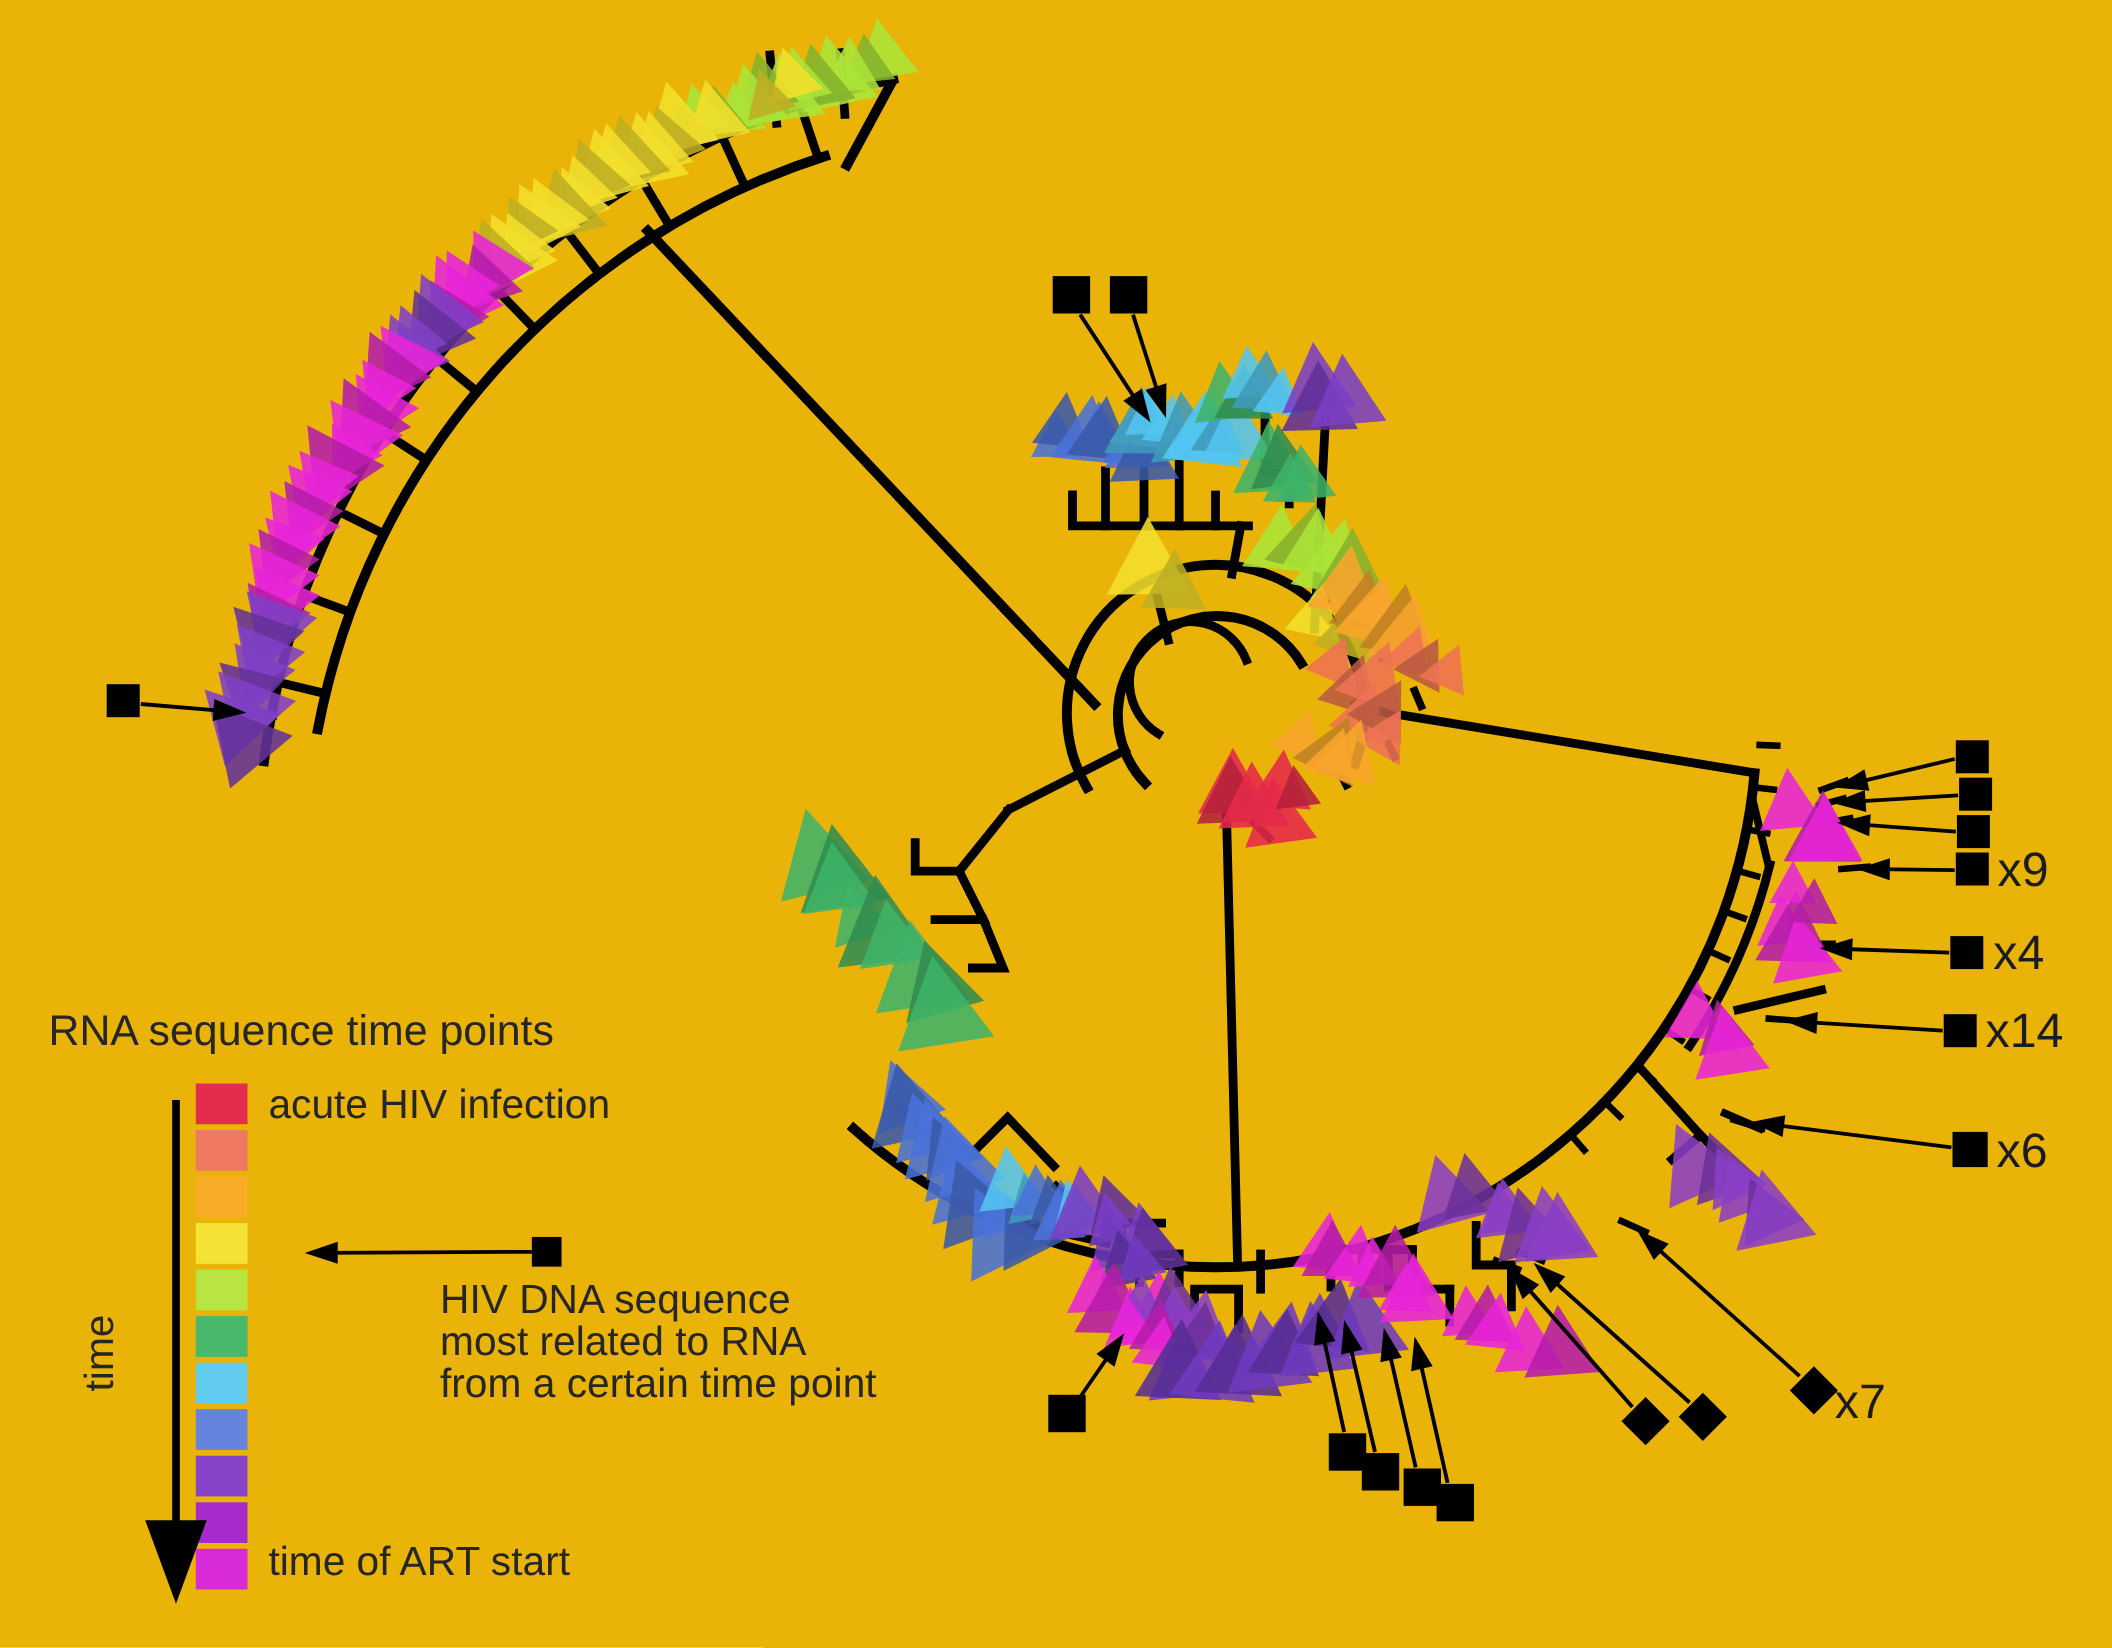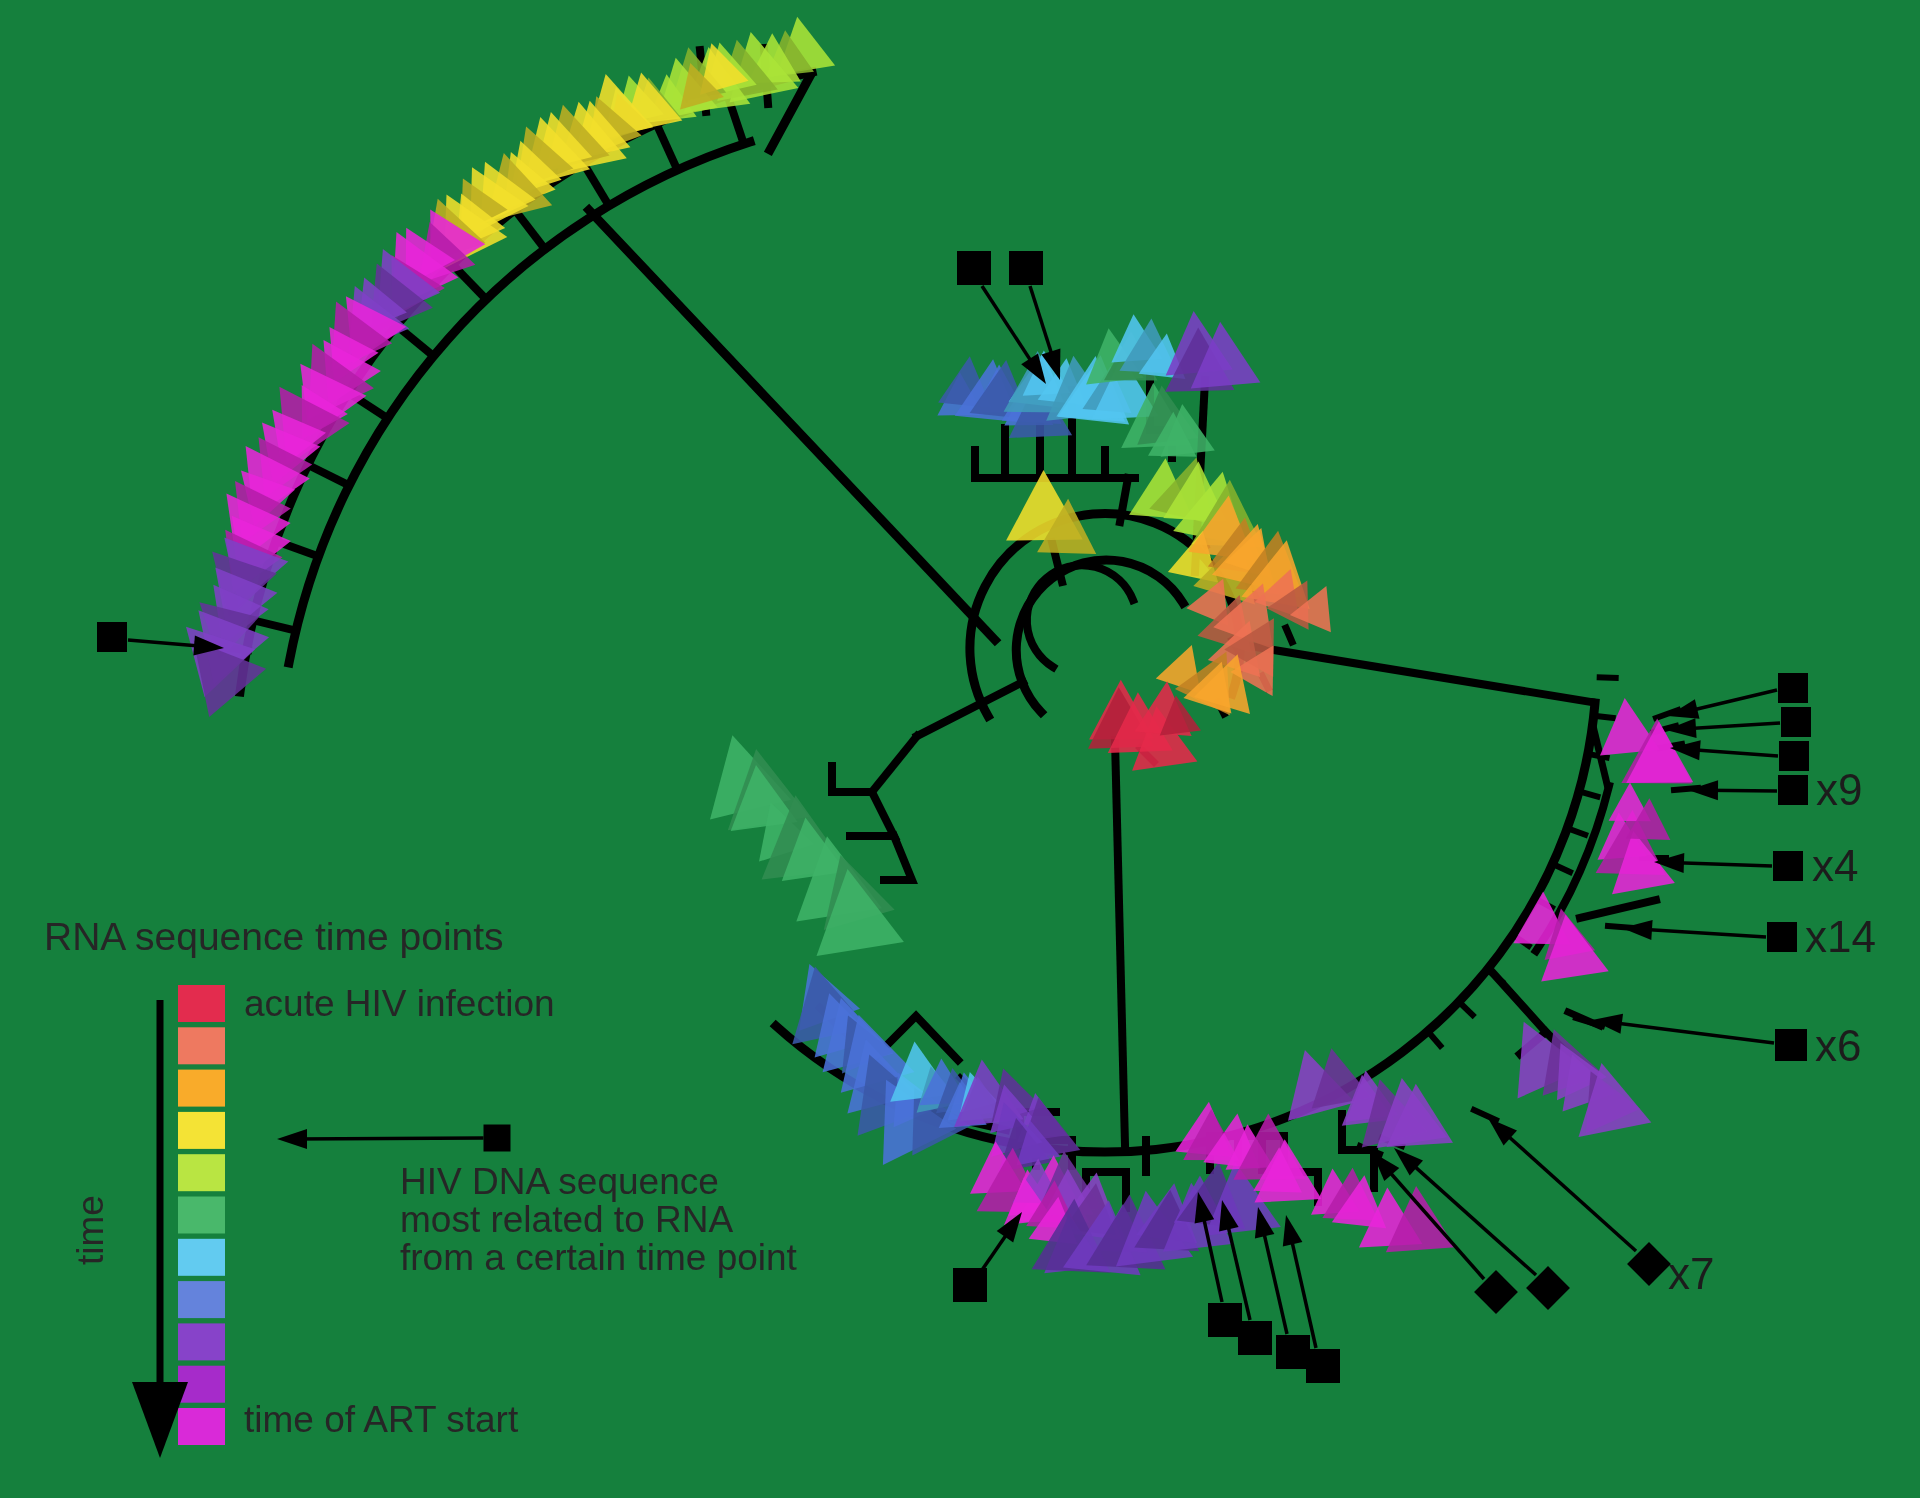--- a/index.html
+++ b/index.html
@@ -1,16 +1,16 @@
 <!DOCTYPE html>
 <html><head>
 <meta charset="utf-8">
 <style>
   html,body{margin:0;padding:0;background:#ffffff;}
-  .stage{position:relative;width:1920px;height:1498px;background:#15803d;overflow:hidden;
+  .stage{position:relative;width:1920px;height:1498px;background:#eab308;overflow:hidden;
          font-family:"Liberation Sans", sans-serif;}
   svg{display:block;}
   text{font-family:"Liberation Sans", sans-serif;fill:#262626;}
   .t-title{font-size:39px;}
   .t-label{font-size:37px;}
   .t-mult{font-size:44px;fill:#1c1c1c;}
 </style>
 </head>
 <body>
 

